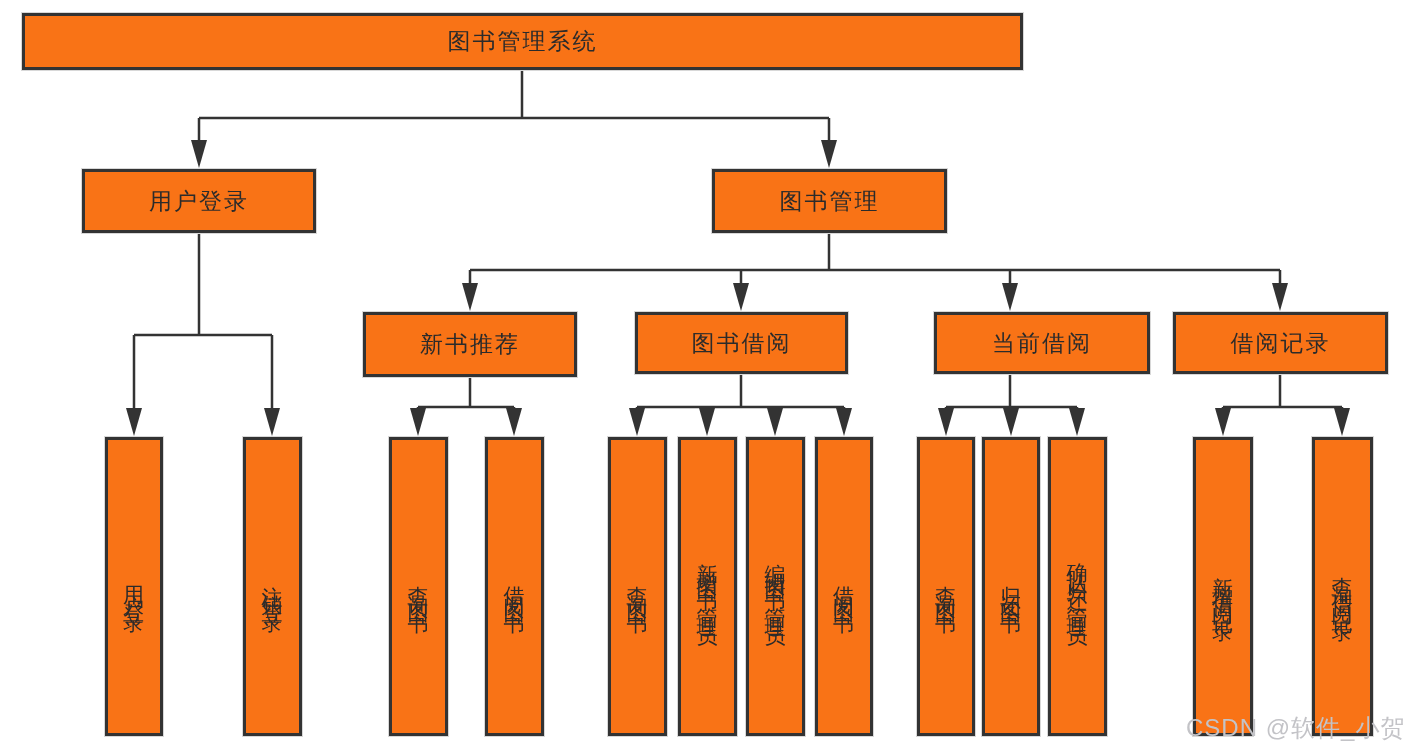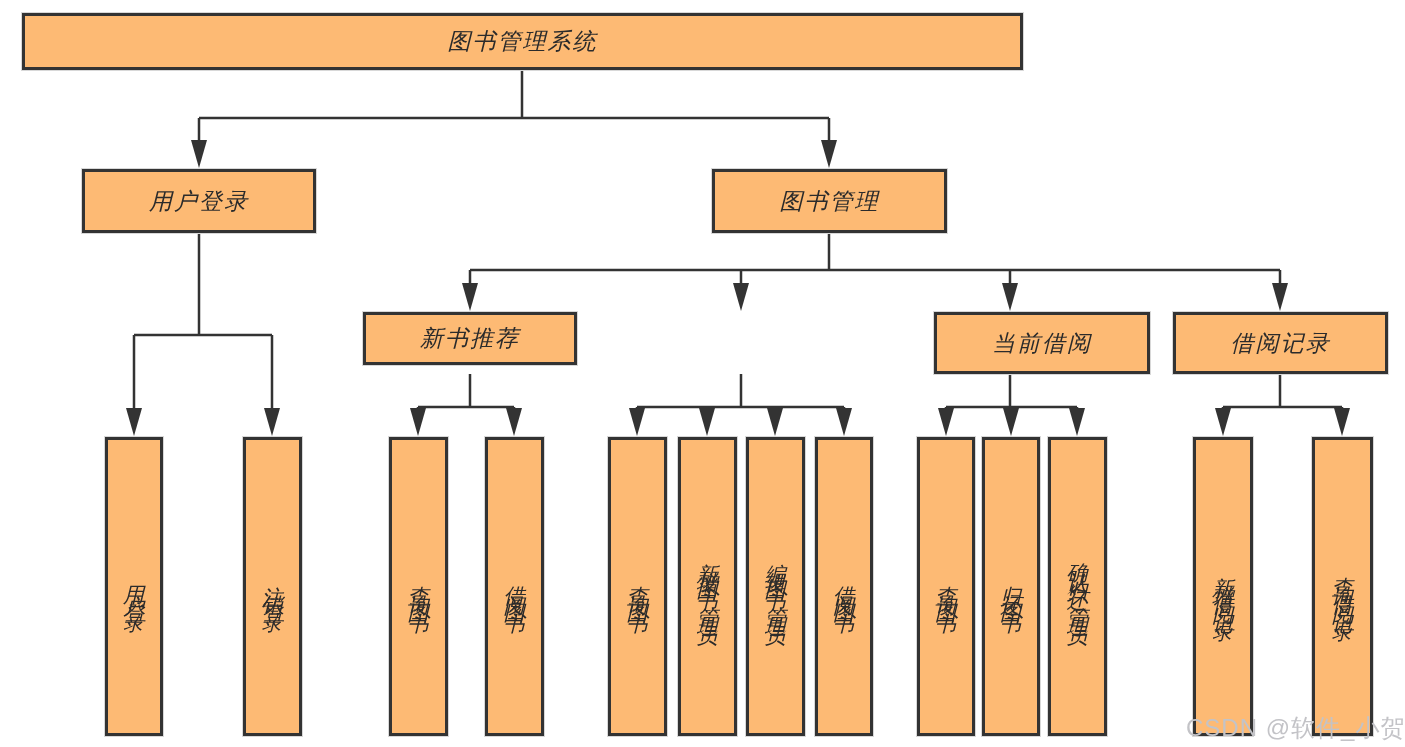--- a/index.html
+++ b/index.html
@@ -7,27 +7,26 @@
     position:relative;
     width:1405px;height:747px;
     background:#ffffff;
     font-family:"Liberation Sans", sans-serif;
     overflow:hidden;
   }
   #connectors{position:absolute;left:0;top:0;z-index:1;}
   .node{
     position:absolute;
     box-sizing:border-box;
-    background:#fdba74;
+    background:#f97316;
     border:3px solid #333333;
     box-shadow:0 0 0 1px #d8d8d8;
     display:flex;align-items:center;justify-content:center;
     z-index:2;
     color:#2b2b2b;
-    font-style:italic;
   }
   .hbox{font-size:23px;letter-spacing:2px;white-space:nowrap;}
   .leaf span{
     writing-mode:vertical-lr;
     text-orientation:mixed;
     font-size:21px;
     letter-spacing:9px;
     line-height:1;
     white-space:nowrap;
   }
@@ -83,22 +82,25 @@
     <span>图书管理系统</span>
   </div>
 
   <div class="node hbox" style="left:82px;top:169px;width:234px;height:64px;">
     <span>用户登录</span>
   </div>
   <div class="node hbox" style="left:712px;top:169px;width:235px;height:64px;">
     <span>图书管理</span>
   </div>
 
-  <div class="node hbox" style="left:363px;top:312px;width:214px;height:53px;">
+  <div class="node hbox" style="left:363px;top:312px;width:214px;height:65px;">
     <span>新书推荐</span>
+  </div>
+  <div class="node hbox" style="left:635px;top:312px;width:213px;height:62px;">
+    <span>图书借阅</span>
   </div>
   <div class="node hbox" style="left:902px;top:312px;width:216px;height:62px;margin-left:32px;">
     <span>当前借阅</span>
   </div>
   <div class="node hbox" style="left:1173px;top:312px;width:215px;height:62px;">
     <span>借阅记录</span>
   </div>
 
   <div class="node leaf" style="left:105px;top:437px;width:58px;height:299px;">
     <span>用户登录</span>

